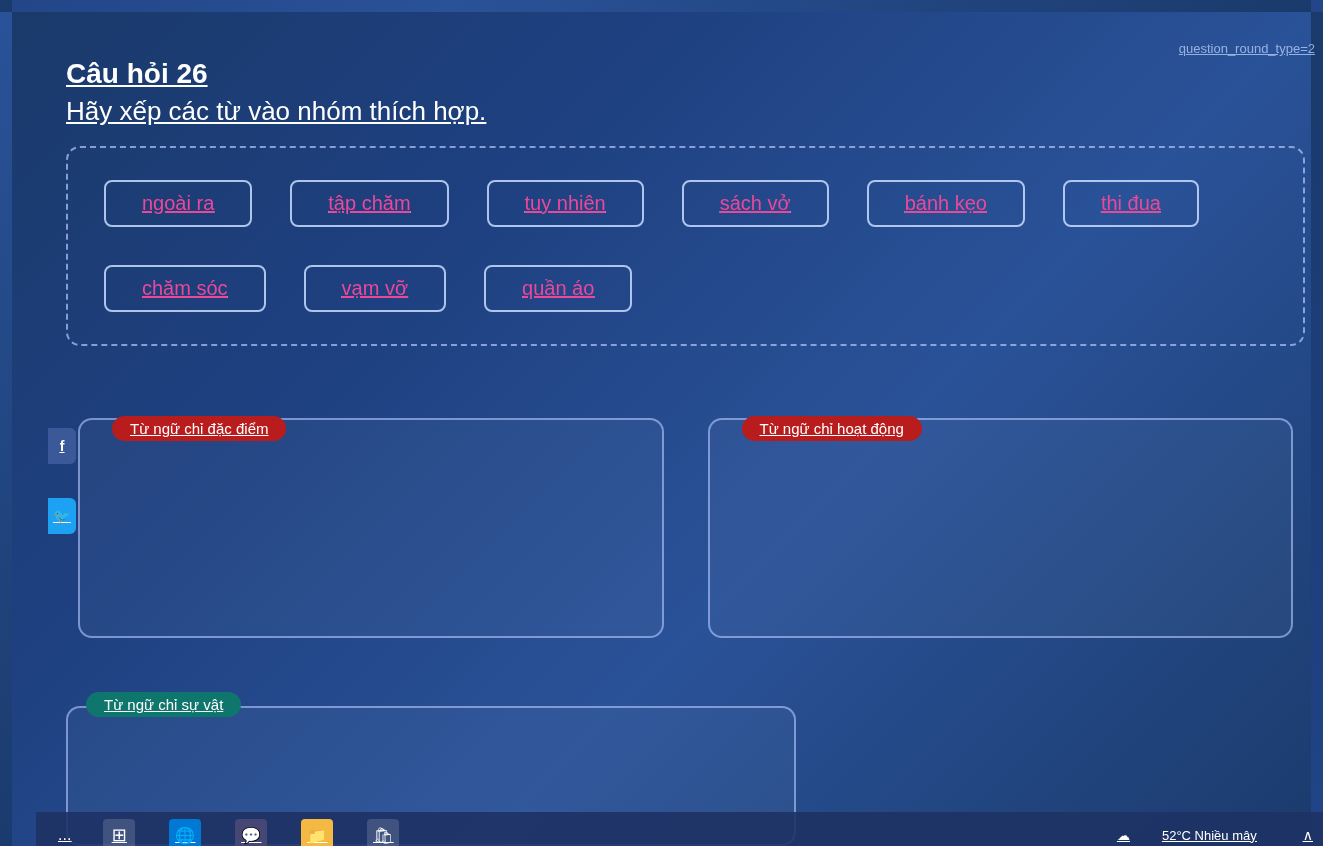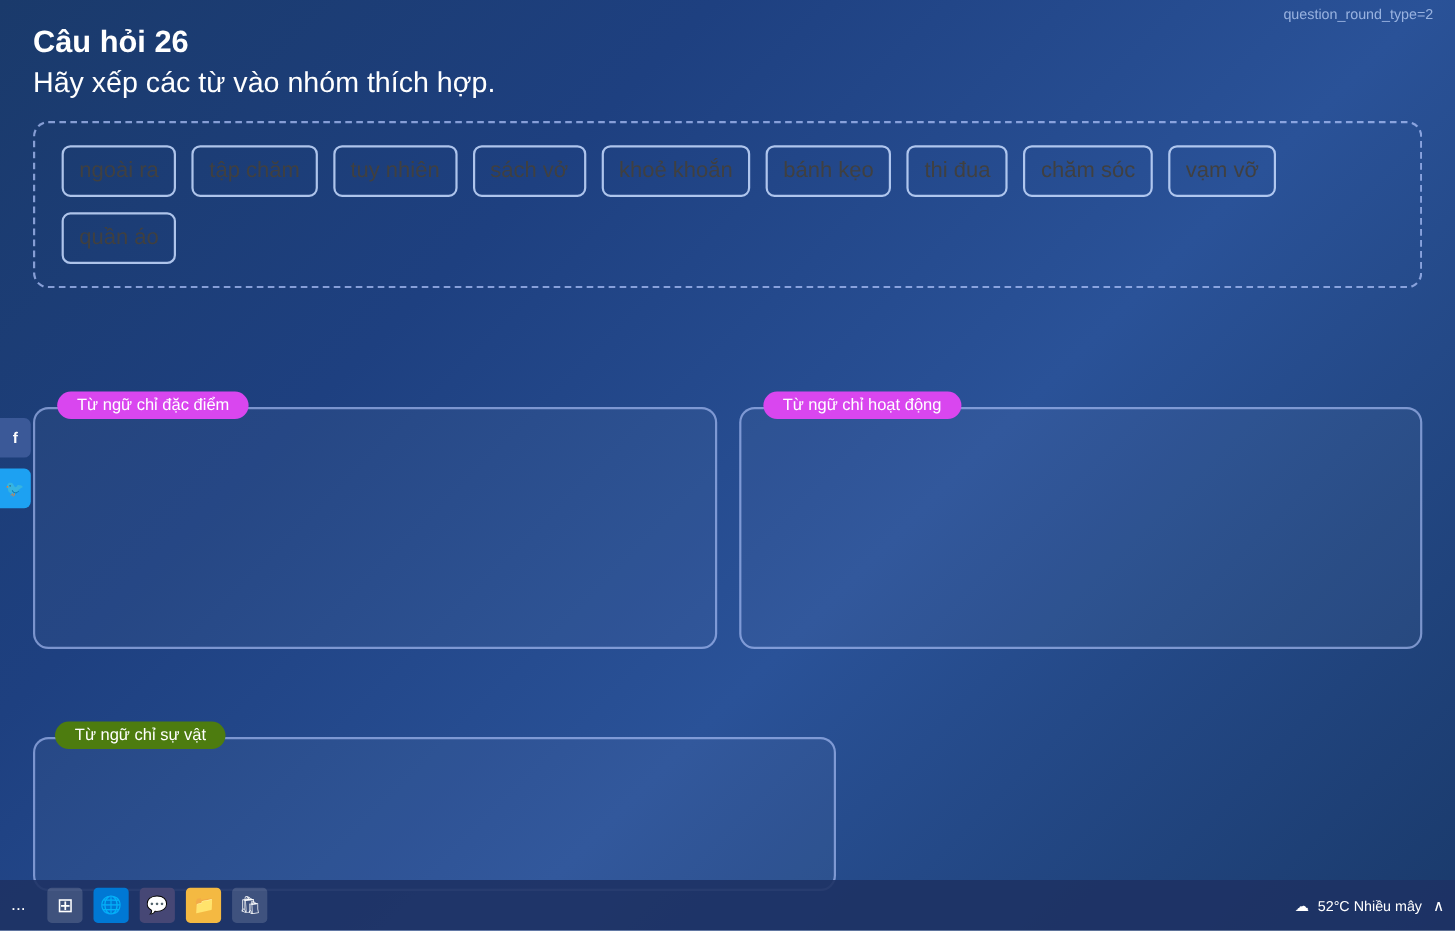--- a/index.html
+++ b/index.html
@@ -1,18 +1,19 @@
 <!DOCTYPE html>
 <html><head>
   <meta charset="utf-8">
   <style>
     * {
       box-sizing: border-box;
-      margin: 0;
+      margin: 12px;
       padding: 0;
+      text-decoration: underline;
     }
 
     body {
       width: 1323px;
       height: 846px;
       background: linear-gradient(135deg, #1a3a6b 0%, #1e4080 30%, #2a5298 60%, #1a3a6b 100%);
       font-family: Arial, sans-serif;
       color: white;
       overflow: hidden;
       position: relative;
@@ -45,23 +46,23 @@
       padding: 20px 24px;
       display: flex;
       flex-wrap: wrap;
       gap: 14px;
     }
 
     .word-chip {
       background: transparent;
       border: 2px solid rgba(200, 220, 255, 0.85);
       border-radius: 8px;
-      padding: 10px 14px;
+      padding: 10px 36px;
       font-size: 20px;
-      color: #404040;
+      color: #ec4899;
       cursor: pointer;
       white-space: nowrap;
     }
 
     .drop-zones {
       position: absolute;
       top: 370px;
       left: 30px;
       right: 30px;
       display: flex;
@@ -74,21 +75,21 @@
       border-radius: 14px;
       height: 220px;
       position: relative;
       background: rgba(255,255,255,0.04);
     }
 
     .drop-zone-label {
       position: absolute;
       top: -16px;
       left: 20px;
-      background: #d946ef;
+      background: #b91c1c;
       border-radius: 20px;
       padding: 4px 18px;
       font-size: 15px;
       color: white;
       white-space: nowrap;
     }
 
     .drop-zone-bottom {
       position: absolute;
       top: 670px;
@@ -98,21 +99,21 @@
       border-radius: 14px;
       height: 140px;
       position: absolute;
       background: rgba(255,255,255,0.04);
     }
 
     .drop-zone-bottom-label {
       position: absolute;
       top: 656px;
       left: 50px;
-      background: #4d7c0f;
+      background: #0f766e;
       border-radius: 20px;
       padding: 4px 18px;
       font-size: 15px;
       color: white;
       white-space: nowrap;
     }
 
     .sidebar-left {
       position: absolute;
       left: 0;
@@ -209,21 +210,20 @@
 <div class="question-title">Câu hỏi 26</div>
 
 <div class="question-subtitle">Hãy xếp các từ vào nhóm thích hợp.</div>
 
 <div class="word-bank">
 
   <div class="word-chip">ngoài ra</div>
   <div class="word-chip">tập chăm</div>
   <div class="word-chip">tuy nhiên</div>
   <div class="word-chip">sách vở</div>
-  <div class="word-chip">khoẻ khoắn</div>
   <div class="word-chip">bánh kẹo</div>
 
   <div class="word-chip">thi đua</div>
   <div class="word-chip">chăm sóc</div>
   <div class="word-chip">vạm vỡ</div>
   <div class="word-chip">quần áo</div>
 </div>
 
 <div class="drop-zones">
   <div class="drop-zone">

